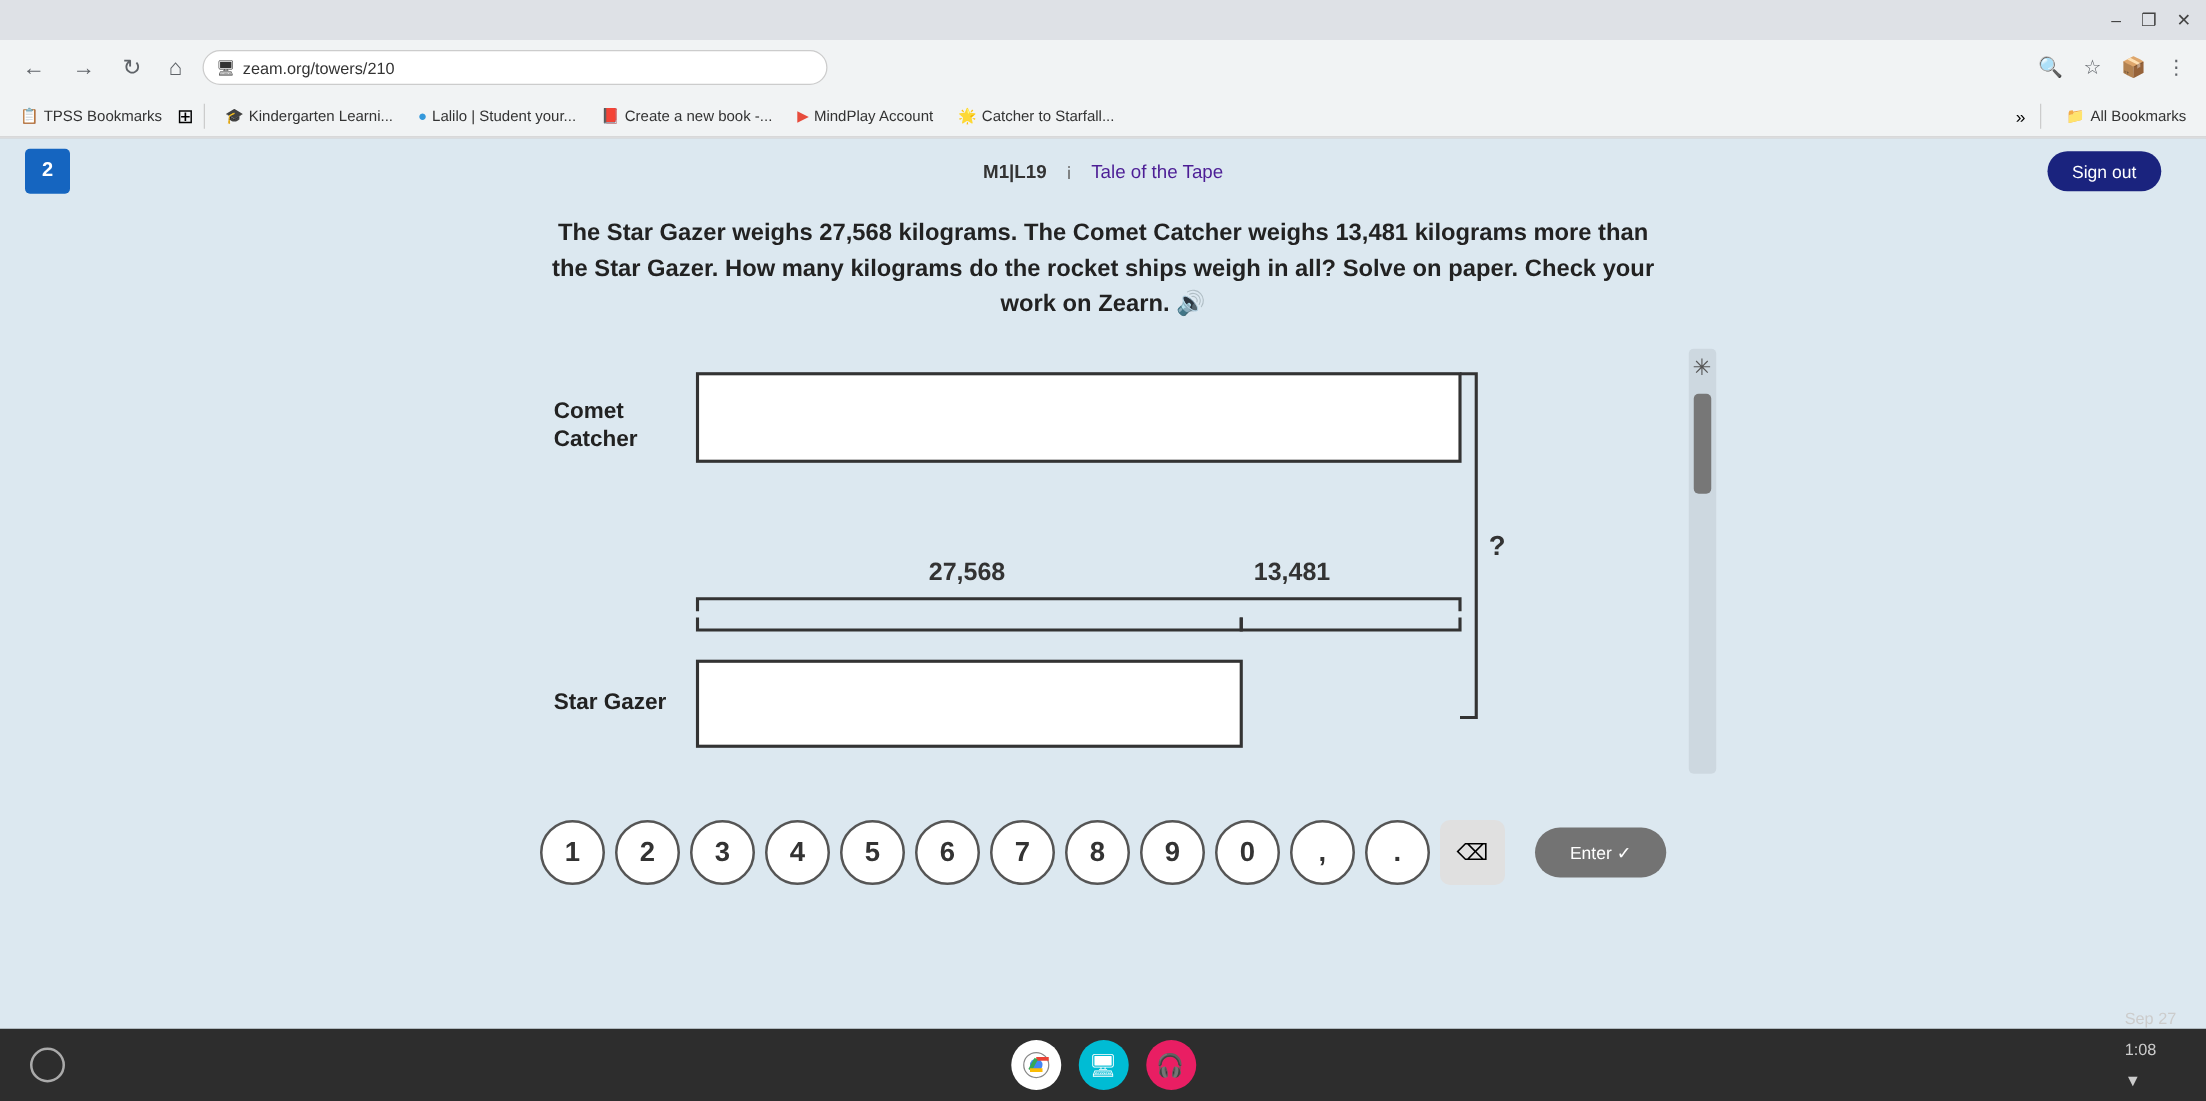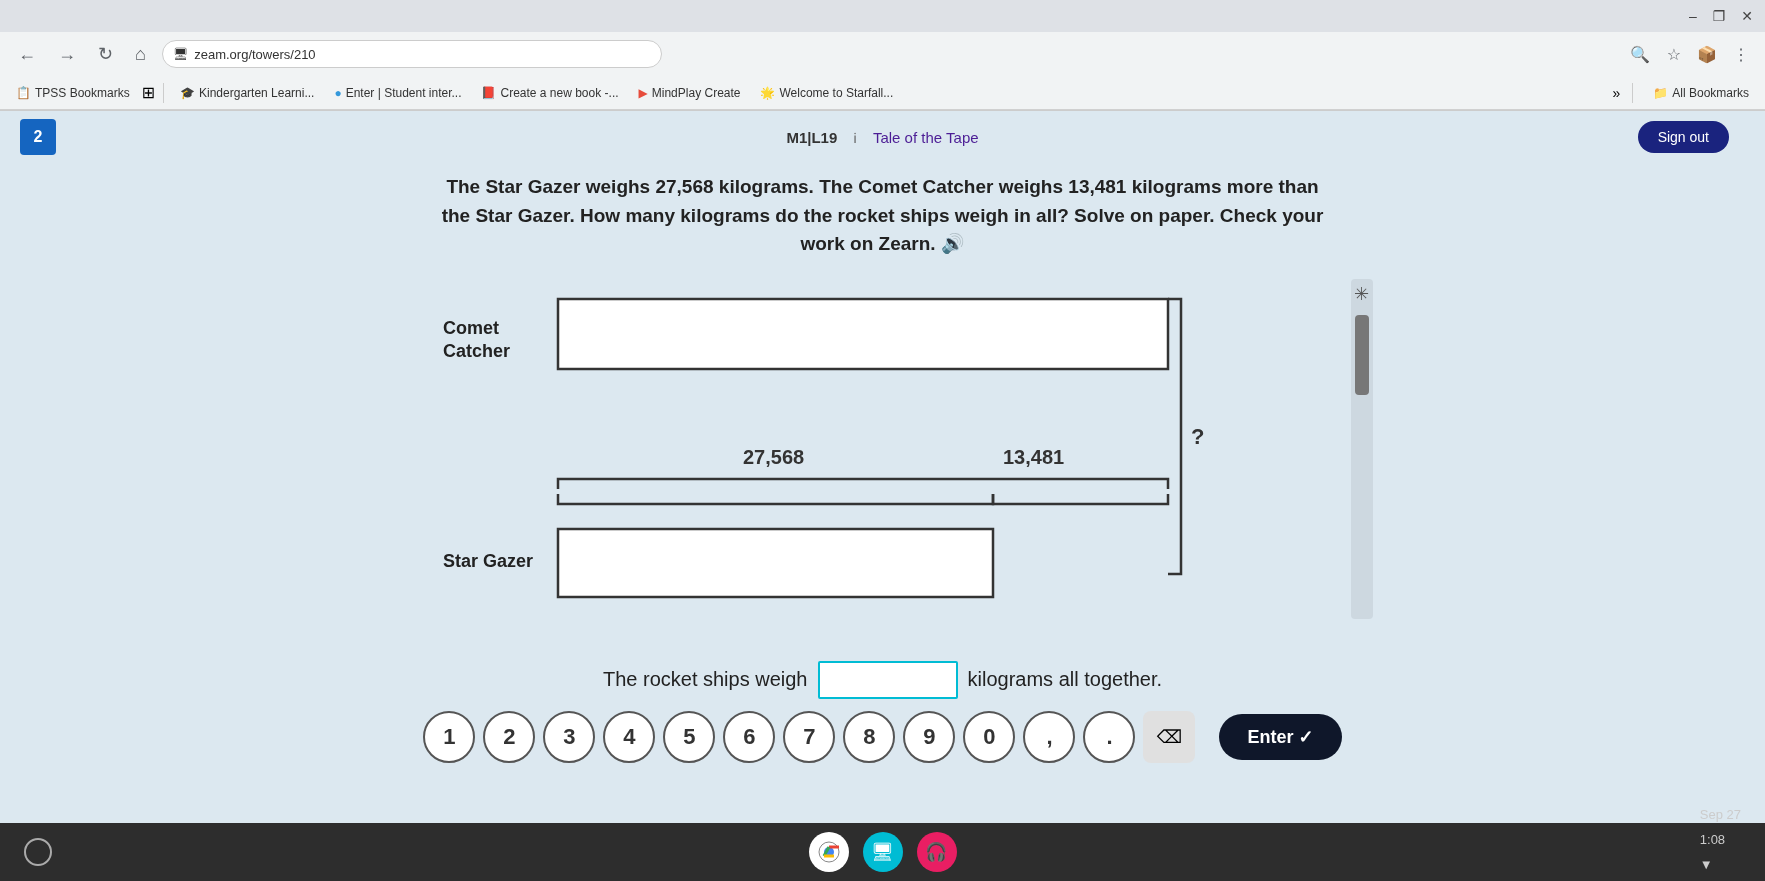--- a/index.html
+++ b/index.html
@@ -248,27 +248,27 @@
       background: #e0e0e0;
       border: none;
       border-radius: 8px;
       font-size: 18px;
       cursor: pointer;
       display: flex;
       align-items: center;
       justify-content: center;
     }
     .enter-btn {
-      background: #0f172a;
+      background: #737373;
       color: white;
       border: none;
       border-radius: 24px;
       padding: 12px 28px;
-      font-size: 18px;
-      font-weight: bold;
+      font-size: 14px;
+      font-weight: normal;
       cursor: pointer;
       margin-left: 16px;
       display: flex;
       align-items: center;
       gap: 8px;
     }
 
     
     .taskbar {
       position: fixed;
@@ -365,33 +365,33 @@
       <span>TPSS Bookmarks</span>
     </div>
     <button style="background:none;border:none;font-size:16px;cursor:pointer;">⊞</button>
     <div class="bookmark-separator"></div>
     <div class="bookmark-item">
       <span>🎓</span>
       <span>Kindergarten Learni...</span>
     </div>
     <div class="bookmark-item">
       <span style="color:#3498db;">●</span>
-      <span>Enter | Student inter...</span>
+      <span>Lalilo | Student your...</span>
     </div>
     <div class="bookmark-item">
       <span>📕</span>
       <span>Create a new book -...</span>
     </div>
     <div class="bookmark-item">
       <span style="color:#e74c3c;">▶</span>
-      <span>MindPlay Create</span>
+      <span>MindPlay Account</span>
     </div>
     <div class="bookmark-item">
       <span>🌟</span>
-      <span>Welcome to Starfall...</span>
+      <span>Catcher to Starfall...</span>
     </div>
     <div class="bookmarks-more">
       <button style="background:none;border:none;font-size:14px;cursor:pointer;">»</button>
       <div class="bookmark-separator"></div>
       <div class="bookmark-item">
         <span>📁</span>
         <span>All Bookmarks</span>
       </div>
     </div>
   </div>
@@ -439,25 +439,20 @@
         <rect x="125" y="250" width="435" height="68" fill="white" stroke="#333" stroke-width="2.5"></rect>
       </svg>
 
       
       <div style="position:absolute;right:-40px;top:0;width:22px;height:340px;background:#cdd8e0;border-radius:4px;display:flex;flex-direction:column;align-items:center;padding-top:4px;">
         <span style="font-size:18px;color:#555;">✳</span>
         <div style="width:14px;height:80px;background:#777;border-radius:4px;margin-top:10px;"></div>
       </div>
     </div>
 
-    <div class="answer-area">
-      <span>The rocket ships weigh</span>
-      <input class="answer-input" type="text" style="">
-      <span>kilograms all together.</span>
-    </div>
 
     <div class="number-pad">
       <button class="num-btn">1</button>
       <button class="num-btn">2</button>
       <button class="num-btn">3</button>
       <button class="num-btn">4</button>
       <button class="num-btn">5</button>
       <button class="num-btn">6</button>
       <button class="num-btn">7</button>
       <button class="num-btn">8</button>

